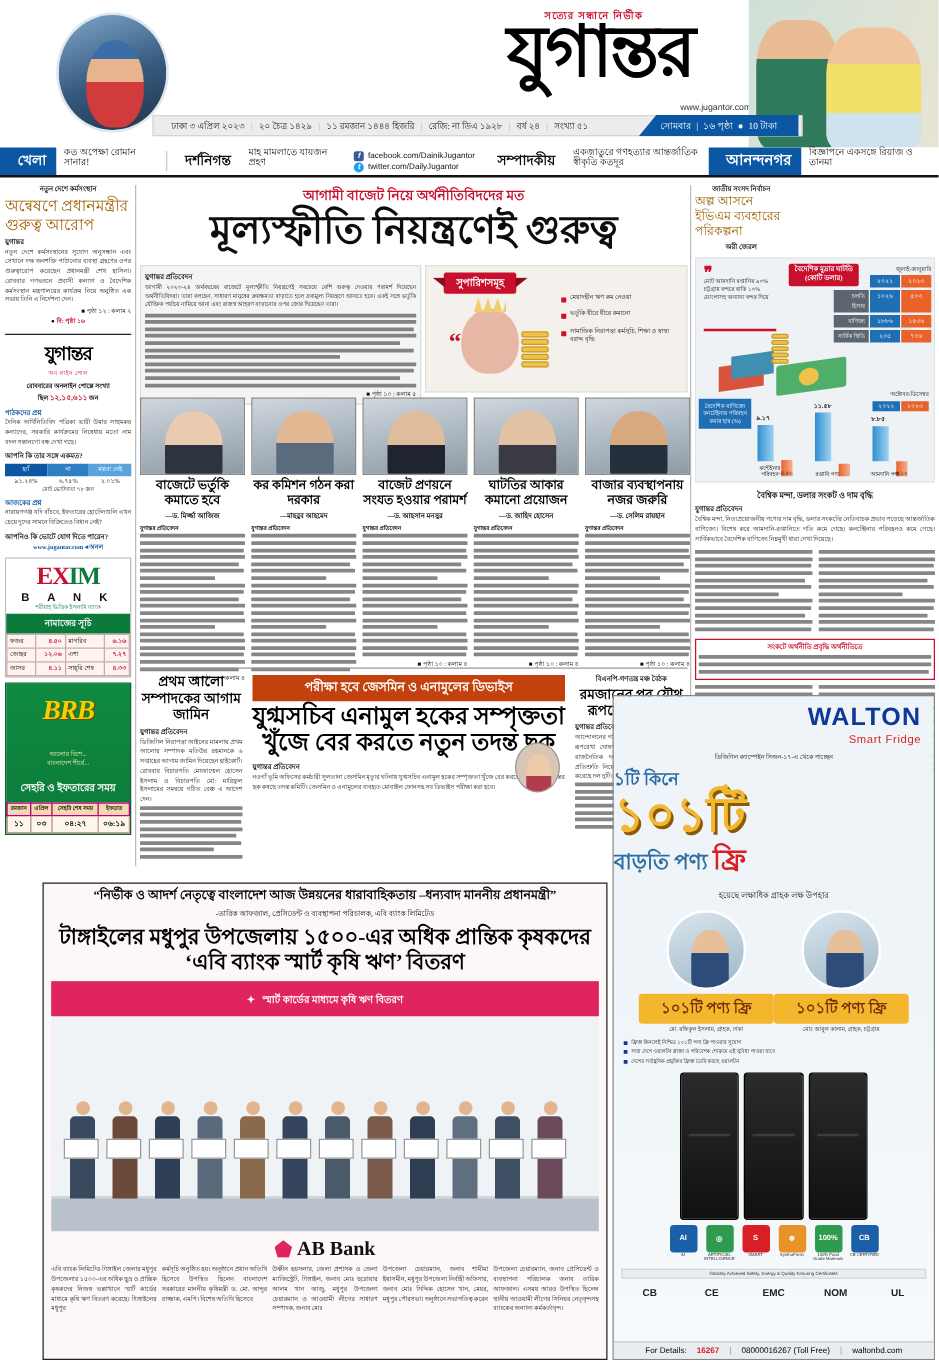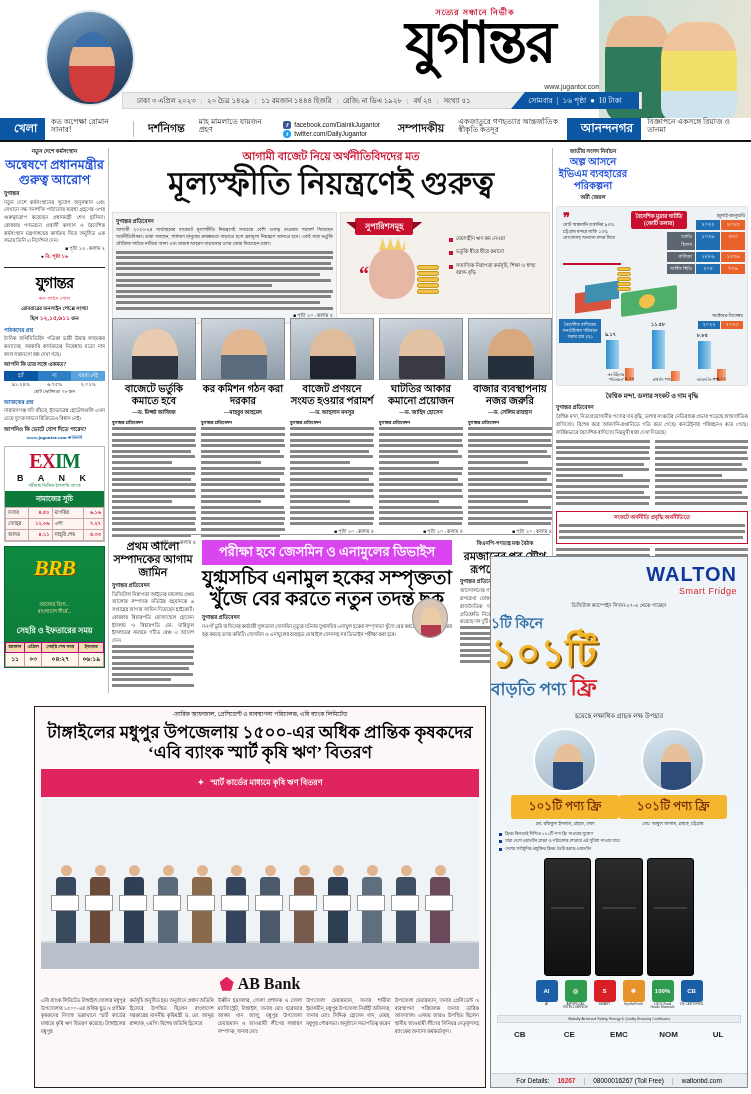--- a/index.html
+++ b/index.html
@@ -85,21 +85,21 @@
     font-size:6px; display:flex; align-items:center; justify-content:center; font-weight:bold; }
   .soc-ico.tw { background:#1da1f2; border-radius:50%; }
 
   
   .hr-thick { position:absolute; left:0; width:751px; height:2px; background:#111; }
   .hr-thin  { position:absolute; height:1px; background:#999; }
   .vr { position:absolute; width:1px; background:#bdbdbd; }
 
   
   .bn { font-family:"Liberation Serif", serif; }
-  .hl { text-align:center; font-weight:bold; color:#1d4ed8; font-family:"Liberation Serif", serif; }
+  .hl { font-weight:normal; color:#a16207; font-family:"Liberation Serif", serif; }
   .byline { font-size:5.5px; font-weight:bold; color:#111; margin:2px 0 1px; }
   .bodytext {
     font-size:5px; line-height:1.55; color:#1a1a1a; text-align:justify;
     font-family:"Liberation Serif", serif; word-spacing:-.3px;
   }
   .jump { font-size:5px; color:#111; text-align:right; }
   .jump b { color:#c8102e; }
 
   
   .lines { display:block; }
@@ -203,21 +203,21 @@
   .exp-hl { font-size:10px; text-align:center; line-height:1.22; margin-top:3px; font-weight:bold;
     font-family:"Liberation Serif",serif; }
   .exp-name { font-size:5.5px; text-align:center; margin-top:2px; font-weight:bold; }
   .exp-by { font-size:4.5px; font-weight:bold; margin-top:3px; }
 
   
   .mid { position:absolute; left:112px; top:540px; width:438px; }
   .mid-a { position:absolute; left:0; top:0; width:82px; }
   .mid-b { position:absolute; left:90px; top:0; width:250px; }
   .mid-c { position:absolute; left:348px; top:0; width:90px; }
-  .redbar { background:#d946ef; color:#fff; text-align:center; font-size:13px; font-weight:bold;
+  .redbar { background:#c2410c; color:#fff; text-align:center; font-size:10px; font-weight:bold;
     padding:2px 0; font-family:"Liberation Serif",serif;}
   .mid-b-hl { font-size:19px; text-align:center; font-weight:bold; line-height:1.1; margin-top:3px;
     font-family:"Liberation Serif",serif;}
   .mid-a-hl { font-size:11px; text-align:center; font-weight:bold; line-height:1.2;
     font-family:"Liberation Serif",serif;}
   .mid-c-hl { font-size:11px; text-align:center; font-weight:bold; line-height:1.2; margin-top:2px;
     font-family:"Liberation Serif",serif;}
   .mid-c-kick { font-size:5.5px; text-align:center; font-weight:bold; color:#111; }
   .mini-face { position:absolute; right:4px; bottom:0; width:36px; height:40px; border-radius:50%;
     overflow:hidden; border:1px solid #999; background:#d9c5b4; }
@@ -910,20 +910,21 @@
             <i></i>
             <i></i>
             <i></i>
             <i></i>
           </div>
       </div>
     </div>
   </div>
 
   <div class="abad">
+    <div class="ab-q">“নির্ভীক ও আদর্শ নেতৃত্বে বাংলাদেশ আজ উন্নয়নের ধারাবাহিকতায় –ধন্যবাদ মাননীয় প্রধানমন্ত্রী”</div>
     <div class="ab-sub bn">-তারিক আফজাল, প্রেসিডেন্ট ও ব্যবস্থাপনা পরিচালক, এবি ব্যাংক লিমিটেড</div>
     <div class="ab-hl">টাঙ্গাইলের মধুপুর উপজেলায় ১৫০০-এর অধিক প্রান্তিক কৃষকদের ‘এবি ব্যাংক স্মার্ট কৃষি ঋণ’ বিতরণ</div>
 
     <div class="ab-photo">
       <div class="ab-banner bn">
         <span>✦</span>
         <span>স্মার্ট কার্ডের মাধ্যমে কৃষি ঋণ বিতরণ</span>
       </div>
       <div class="ab-stage">
         <div class="person" style="left:14px">

